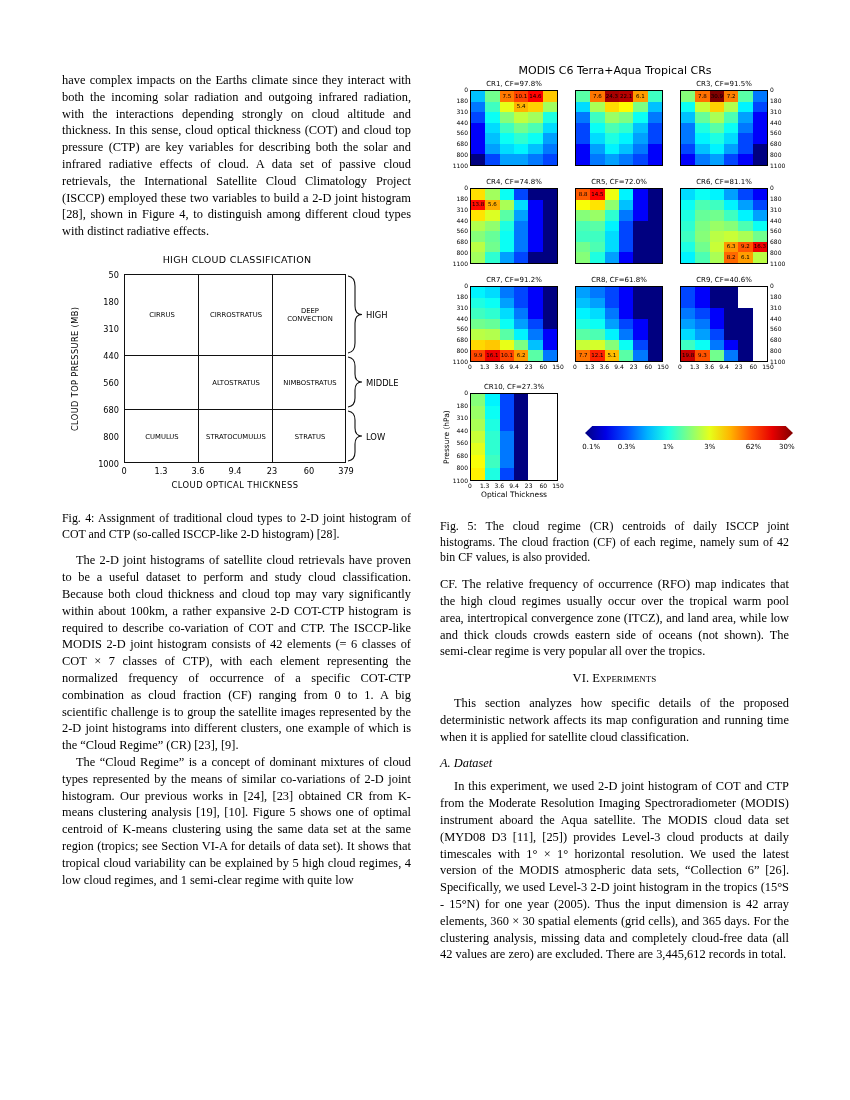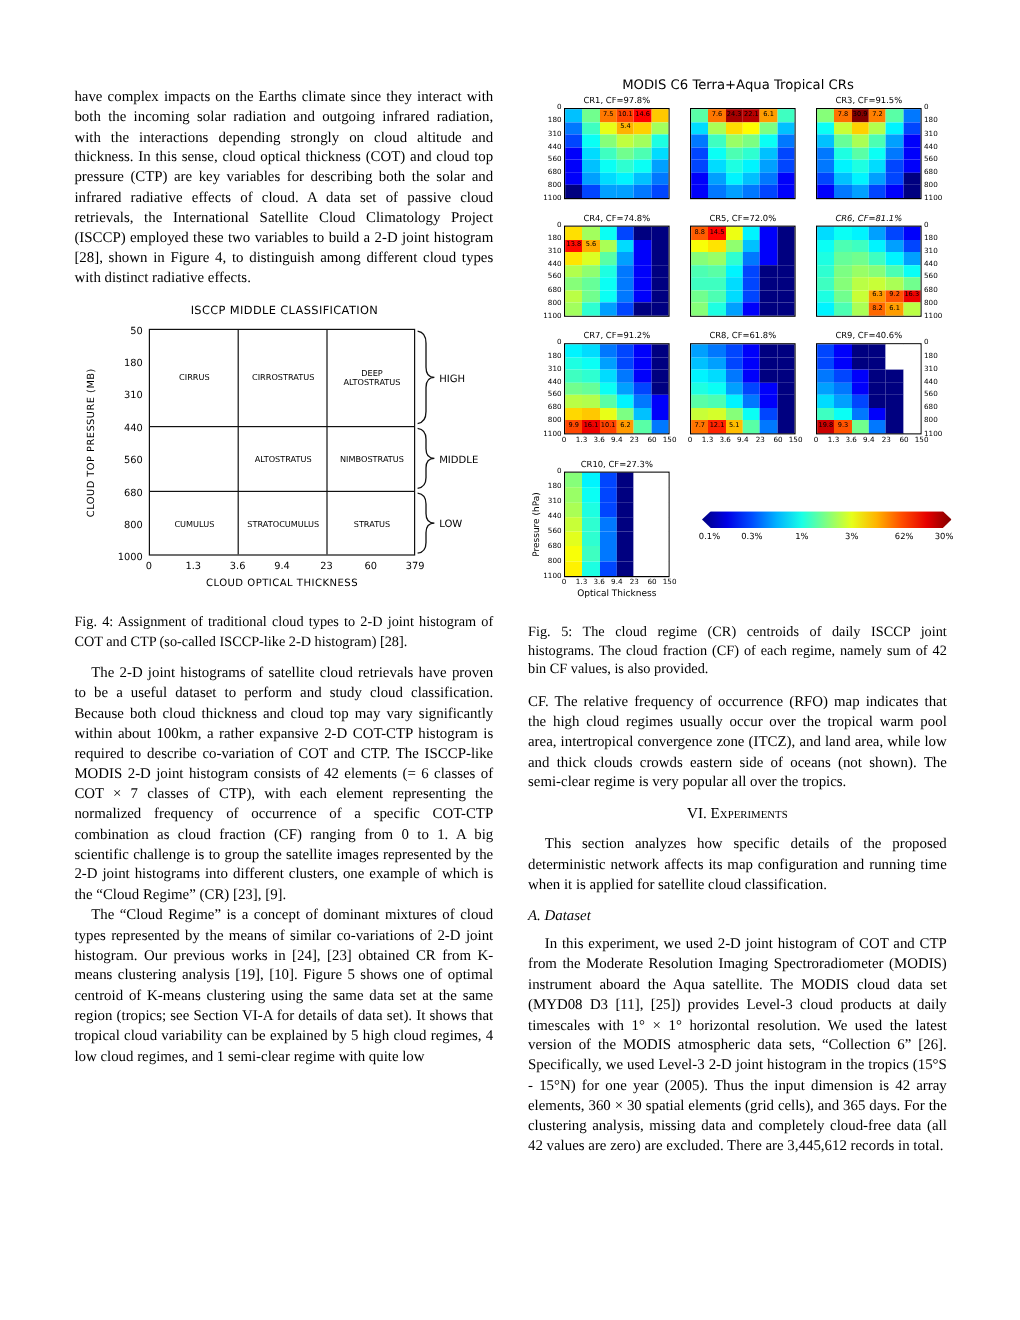--- a/index.html
+++ b/index.html
@@ -53,41 +53,41 @@
 </style>
 </head>
 <body>
 
 <div class="page">
 
   <div class="col col-left">
     <p>have complex impacts on the Earths climate since they interact with both the incoming solar radiation and outgoing infrared radiation, with the interactions depending strongly on cloud altitude and thickness. In this sense, cloud optical thickness (COT) and cloud top pressure (CTP) are key variables for describing both the solar and infrared radiative effects of cloud. A data set of passive cloud retrievals, the International Satellite Cloud Climatology Project (ISCCP) employed these two variables to build a 2-D joint histogram [28], shown in Figure 4, to distinguish among different cloud types with distinct radiative effects.</p>
 
     <div class="fig4">
-      <div class="fig4-title">ISCCP MIDDLE CLASSIFICATION</div>
+      <div class="fig4-title">HIGH CLOUD CLASSIFICATION</div>
       <div class="fig4-ylabel">CLOUD TOP PRESSURE (MB)</div>
 
       <span class="ytick" style="top:16px">50</span>
       <span class="ytick" style="top:43px">180</span>
       <span class="ytick" style="top:70px">310</span>
       <span class="ytick" style="top:97px">440</span>
       <span class="ytick" style="top:124px">560</span>
       <span class="ytick" style="top:151px">680</span>
       <span class="ytick" style="top:178px">800</span>
       <span class="ytick" style="top:205px">1000</span>
 
       <div class="fig4-plot">
         <div class="vline" style="left:73px"></div>
         <div class="vline" style="left:147px"></div>
         <div class="hline" style="top:80px"></div>
         <div class="hline" style="top:134px"></div>
 
         <div class="cell" style="left:0;top:0;width:74px;height:81px">CIRRUS</div>
         <div class="cell" style="left:74px;top:0;width:74px;height:81px">CIRROSTRATUS</div>
-        <div class="cell" style="left:148px;top:0;width:74px;height:81px">DEEP ALTOSTRATUS</div>
+        <div class="cell" style="left:148px;top:0;width:74px;height:81px">DEEP CONVECTION</div>
         <div class="cell" style="left:74px;top:81px;width:74px;height:54px">ALTOSTRATUS</div>
         <div class="cell" style="left:148px;top:81px;width:74px;height:54px">NIMBOSTRATUS</div>
         <div class="cell" style="left:0;top:135px;width:74px;height:54px">CUMULUS</div>
         <div class="cell" style="left:74px;top:135px;width:74px;height:54px">STRATOCUMULUS</div>
         <div class="cell" style="left:148px;top:135px;width:74px;height:54px">STRATUS</div>
       </div>
 
       <span class="xtick" style="left:51px">0</span>
       <span class="xtick" style="left:88px">1.3</span>
       <span class="xtick" style="left:125px">3.6</span>
@@ -361,21 +361,21 @@
             <div class="hm-cell" style="background: rgb(0, 69, 255);"></div>
             <div class="hm-cell" style="background: rgb(0, 0, 128);"></div>
             <div class="hm-cell" style="background: rgb(0, 0, 128);"></div>
             <div class="hm-cell" style="background: rgb(134, 255, 121);"></div>
             <div class="hm-cell" style="background: rgb(29, 255, 226);"></div>
             <div class="hm-cell" style="background: rgb(0, 160, 255);"></div>
             <div class="hm-cell" style="background: rgb(0, 0, 251);"></div>
             <div class="hm-cell" style="background: rgb(0, 0, 128);"></div>
             <div class="hm-cell" style="background: rgb(0, 0, 128);"></div>
           </div>
-          <div class="cr-title" style="left: 236px; top: 118px; width: 96px; font-style: italic;">CR6, CF=81.1%</div>
+          <div class="cr-title" style="left: 236px; top: 118px; width: 96px;">CR6, CF=81.1%</div>
           <div class="hm" style="left: 240px; top: 128px; width: 88px; height: 76px; grid-template-columns: repeat(6, 1fr); grid-template-rows: repeat(7, 1fr);">
             <div class="hm-cell" style="background: rgb(0, 220, 255);"></div>
             <div class="hm-cell" style="background: rgb(10, 255, 245);"></div>
             <div class="hm-cell" style="background: rgb(0, 244, 255);"></div>
             <div class="hm-cell" style="background: rgb(0, 160, 255);"></div>
             <div class="hm-cell" style="background: rgb(0, 69, 255);"></div>
             <div class="hm-cell" style="background: rgb(0, 0, 251);"></div>
             <div class="hm-cell" style="background: rgb(10, 255, 245);"></div>
             <div class="hm-cell" style="background: rgb(76, 255, 179);"></div>
             <div class="hm-cell" style="background: rgb(62, 255, 193);"></div>

